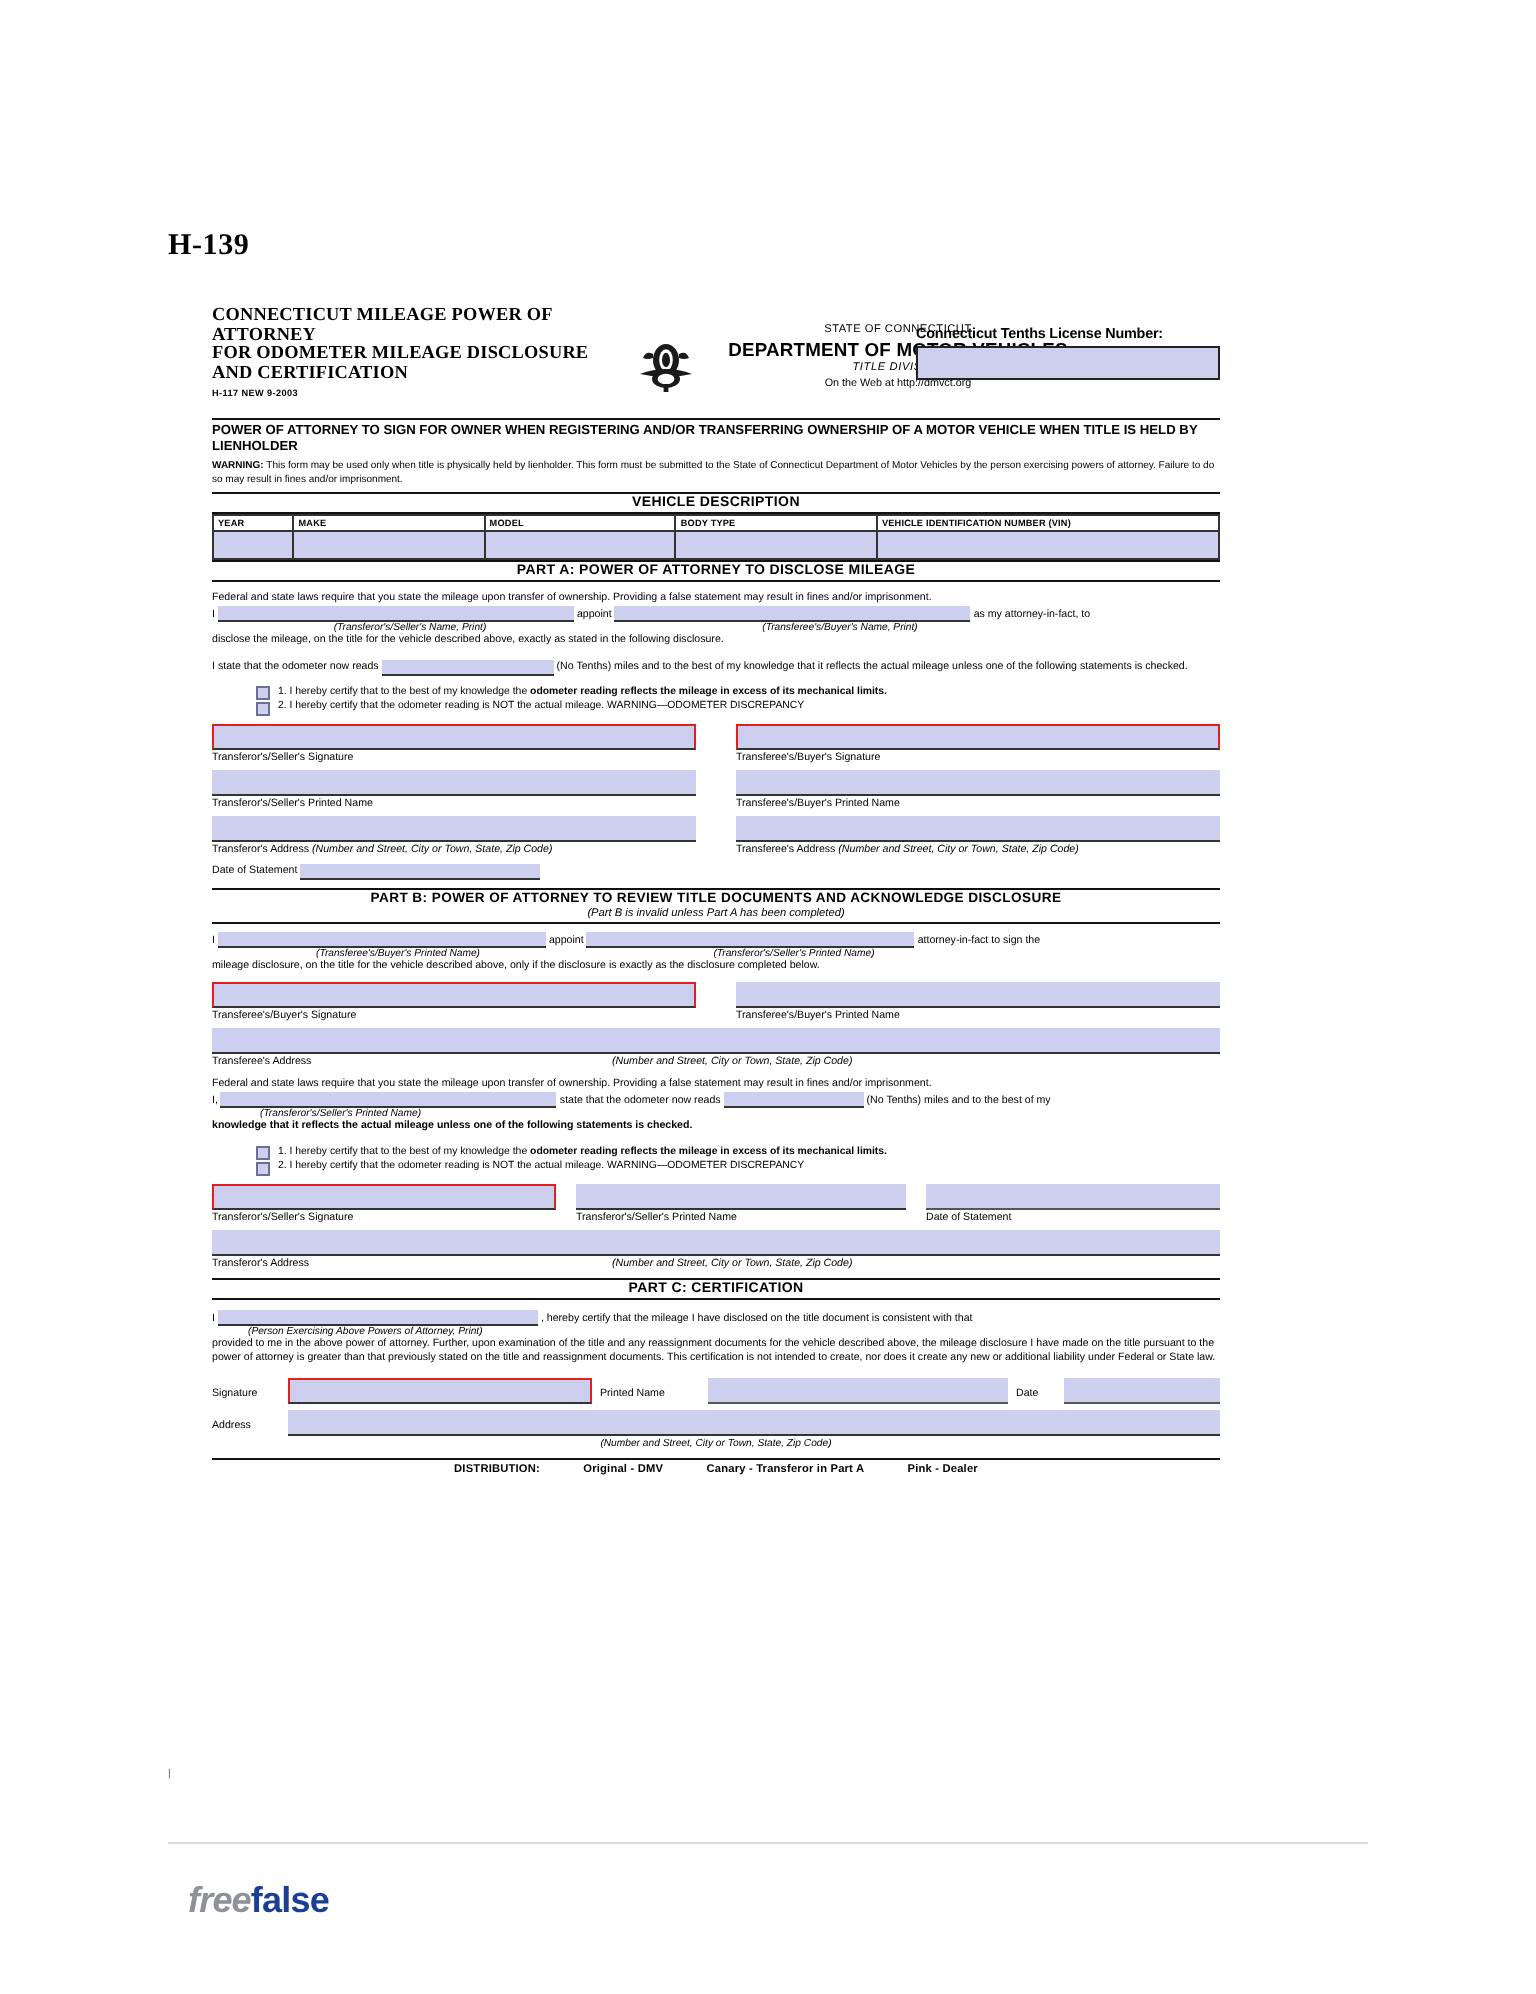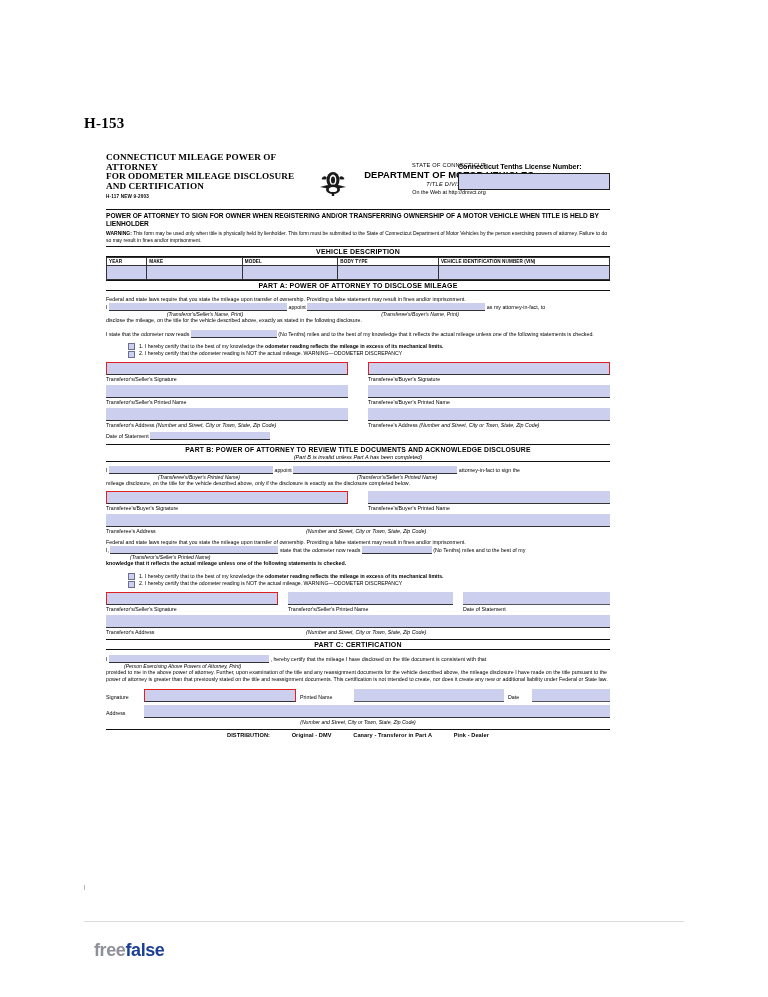--- a/index.html
+++ b/index.html
@@ -114,27 +114,27 @@
   .dist span { margin:0 10px; }
 
   .tiny-mark { position:absolute; left:84px; top:884px; font-size:5px; color:#555; }
 
   
   .foot-rule { position:absolute; left:84px; top:921px; width:600px; border-top:1px solid #dcdcdc; }
   .brand {
     position:absolute; left:94px; top:940px;
     font-size:18px; font-weight:bold; letter-spacing:-.4px;
   }
-  .brand .a { color:#8e9199; }
+  .brand .a { color:#8e9199;font-style:italic; }
   .brand .b { color:#1b3f94; }
 </style>
 </head>
 <body>
 
-<div class="doc-code">H-153</div>
+<div class="doc-code">H-139</div>
 
 <div class="form">
 
   <div class="hdr">
     <div class="hdr-left">
       <div class="t1">CONNECTICUT MILEAGE POWER OF ATTORNEY</div>
       <div class="t1">FOR ODOMETER MILEAGE DISCLOSURE</div>
       <div class="t1">AND CERTIFICATION</div>
       <div class="t2">H-117  NEW 9-2003</div>
     </div>

